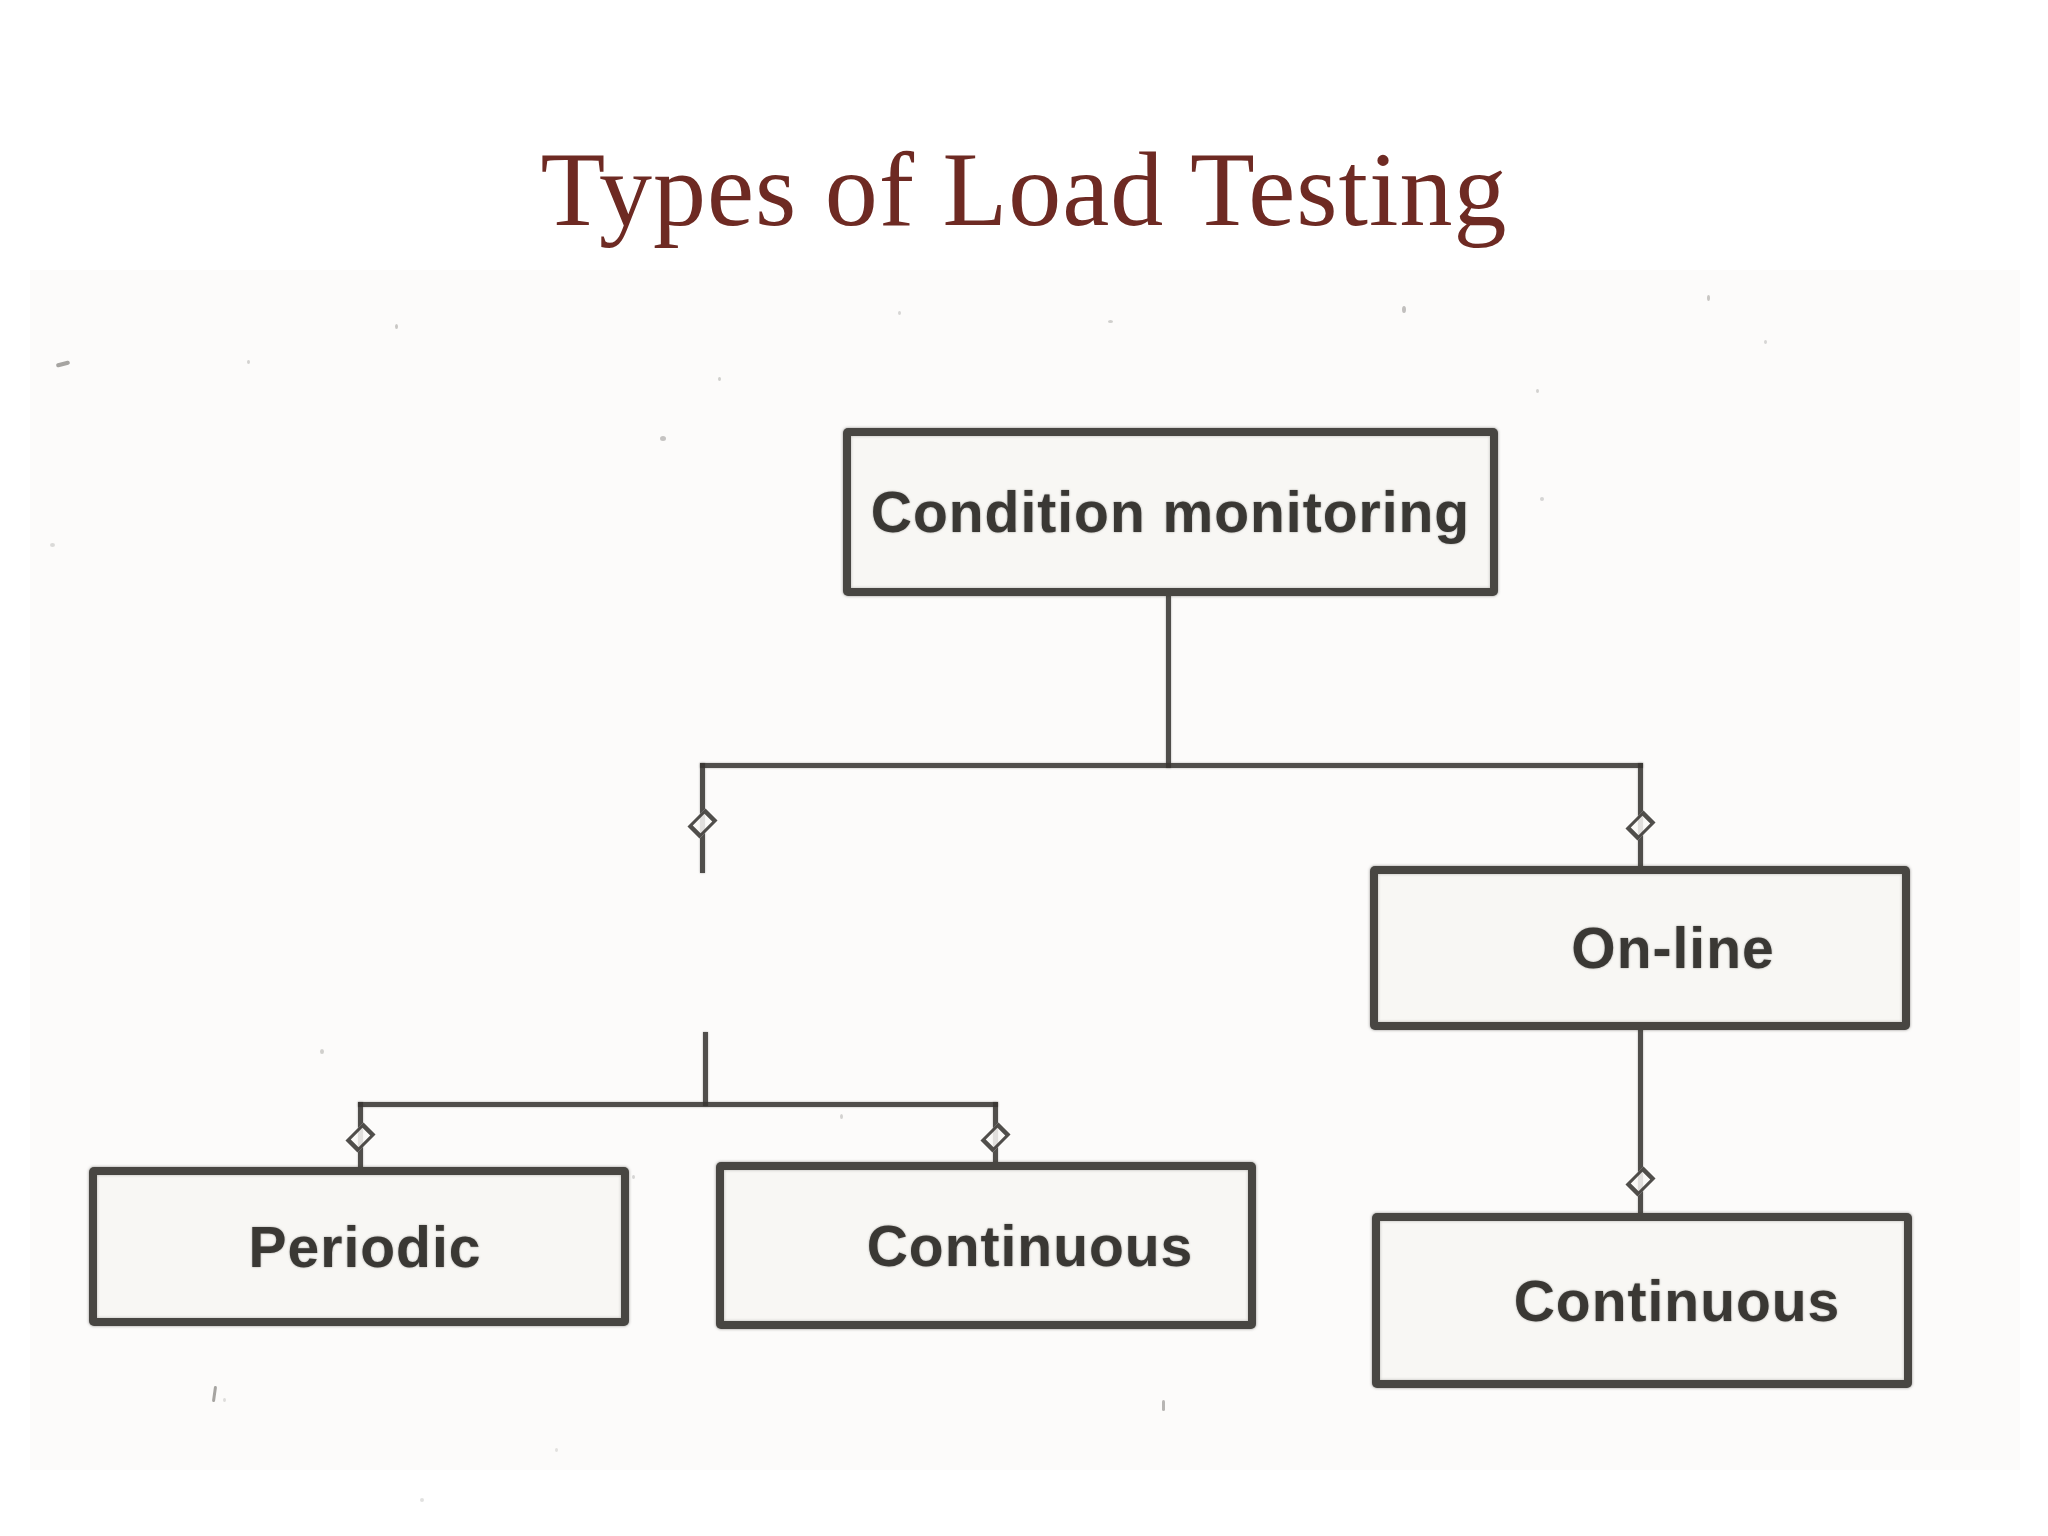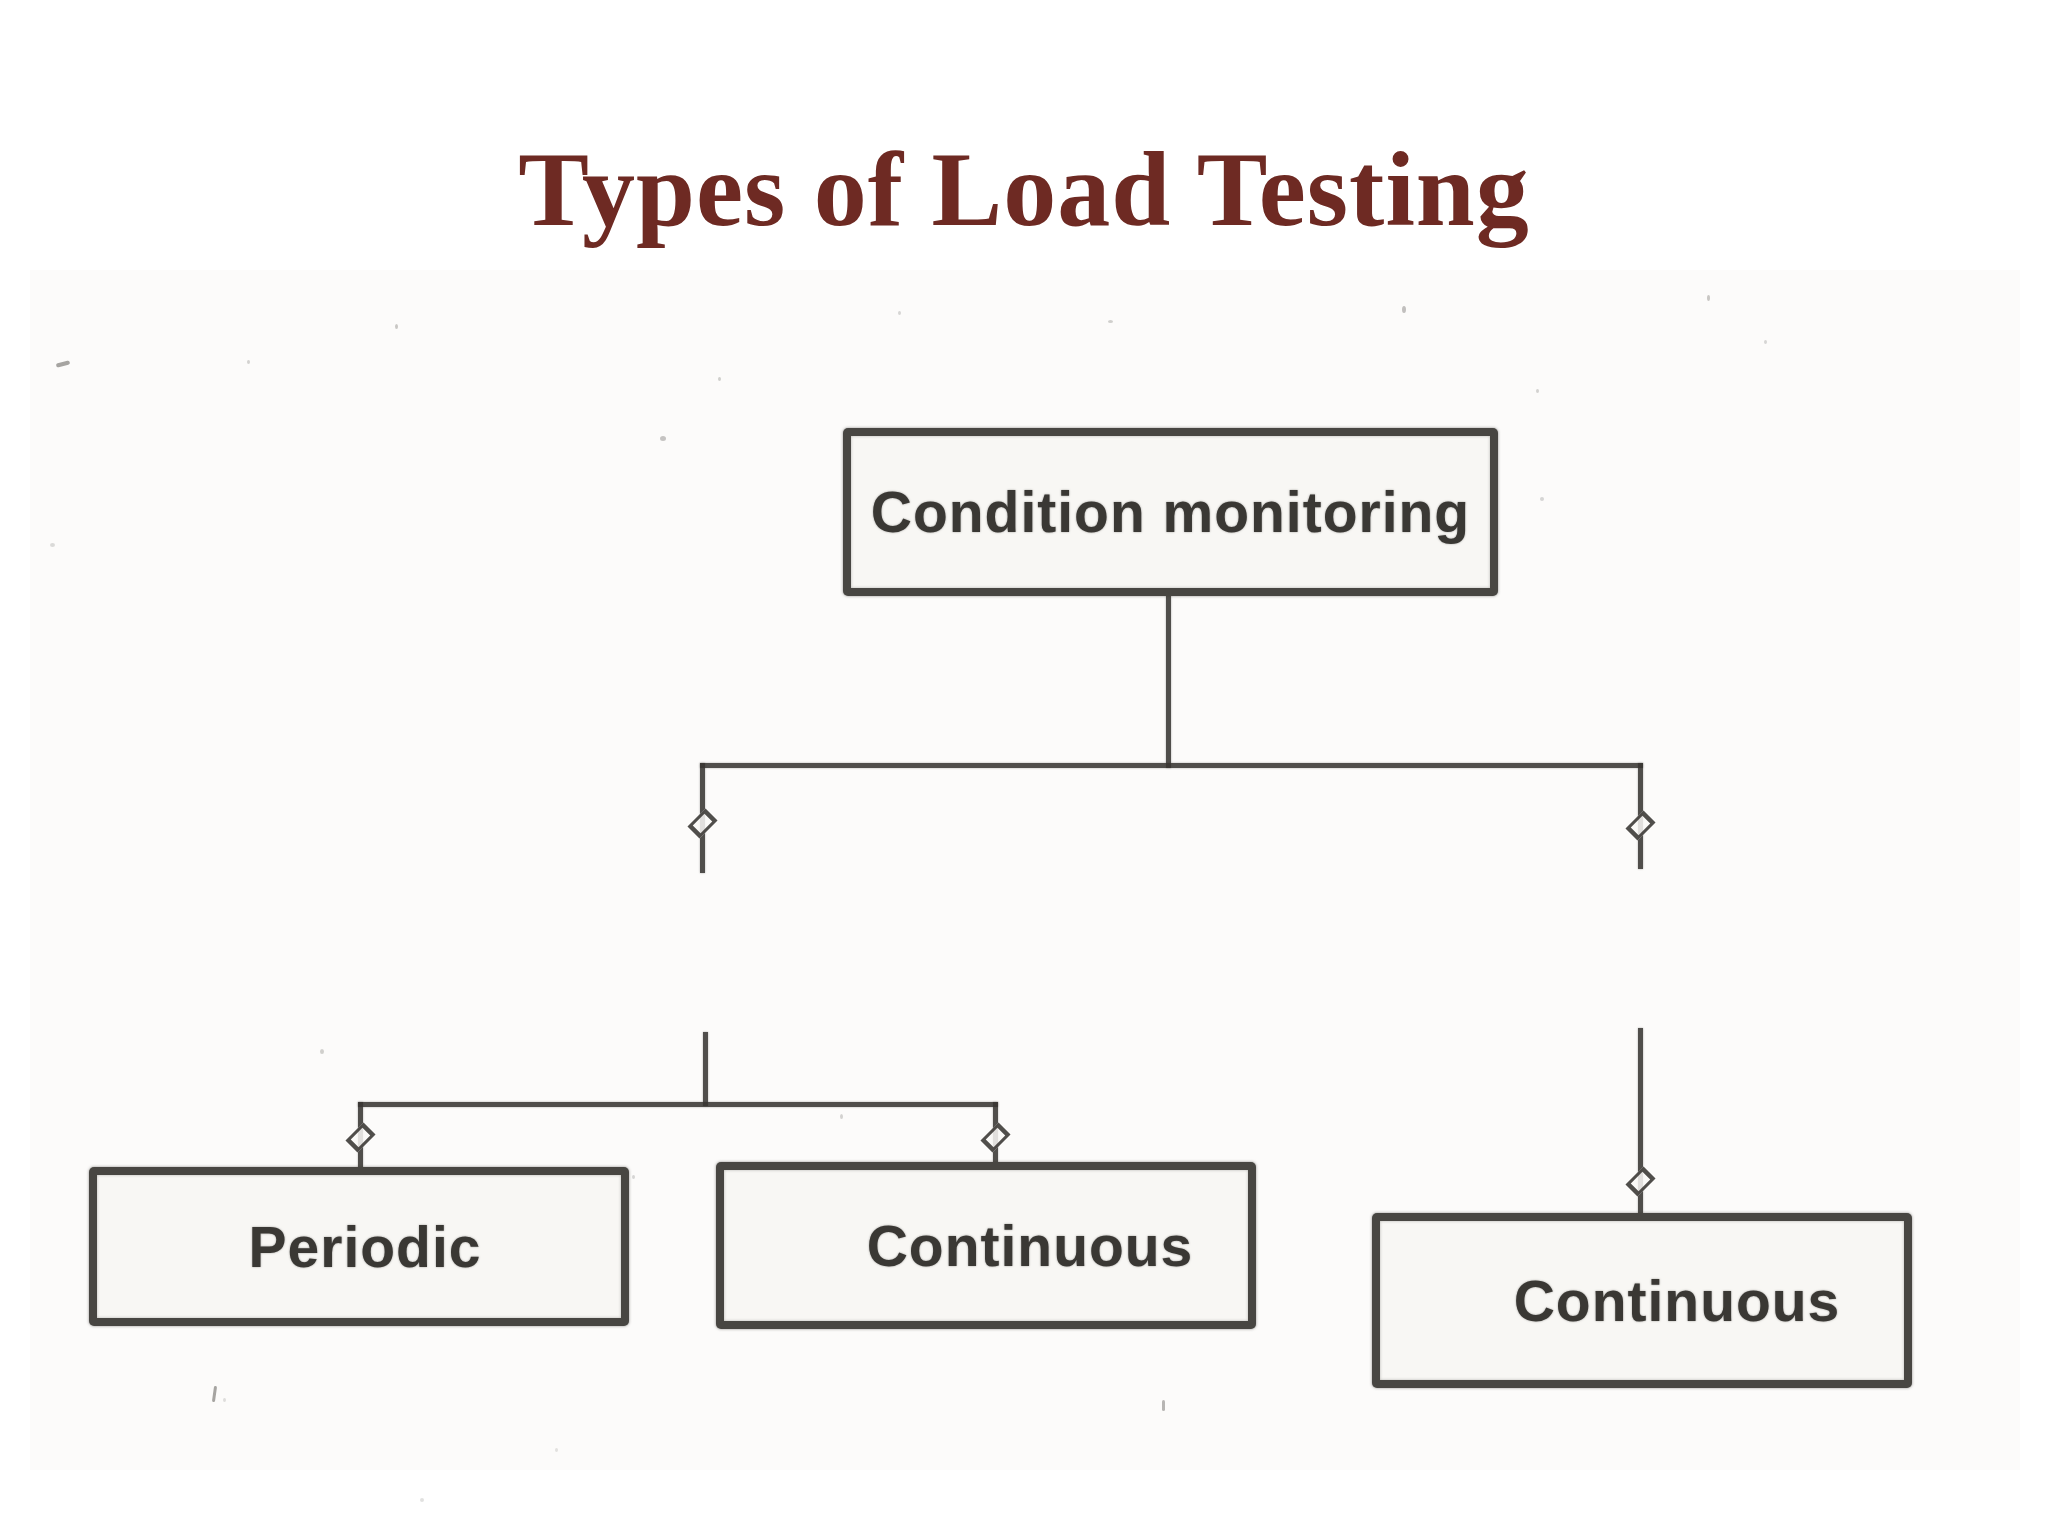--- a/index.html
+++ b/index.html
@@ -11,21 +11,21 @@
   .slide{position:absolute;inset:0;}
   
   .scan-tint{
     position:absolute;left:30px;top:270px;width:1990px;height:1200px;
     background:#fcfbfa;
   }
   .title{
     position:absolute;left:0;right:0;top:134px;margin:0;
     text-align:center;
     font-family:"Liberation Serif","DejaVu Serif",serif;
-    font-weight:700;font-size:106px;line-height:1.05;
+    font-weight:400;font-size:106px;line-height:1.05;
     color:#6e2a23;letter-spacing:1px;
   }
   .node{
     position:absolute;box-sizing:border-box;
     border:8px solid rgba(56,54,50,0.92);
     border-radius:5px;
     background:#f8f7f4;
     display:flex;align-items:center;justify-content:center;
     box-shadow:0 0 3px rgba(56,54,50,0.55), inset 0 0 3px rgba(56,54,50,0.35);
   }
@@ -86,20 +86,23 @@
 
   <div class="diamond" style="left:694px;top:815px"></div>
   <div class="diamond" style="left:1632px;top:817px"></div>
   <div class="diamond" style="left:352px;top:1129px"></div>
   <div class="diamond" style="left:987px;top:1129px"></div>
   <div class="diamond" style="left:1632px;top:1173px"></div>
 
   <div class="node" id="n-cond">
     <span class="lbl">Condition monitoring</span>
   </div>
+  <div class="node" id="n-on">
+    <span class="lbl">On-line</span>
+  </div>
   <div class="node" id="n-per">
     <span class="lbl">Periodic</span>
   </div>
   <div class="node" id="n-cl">
     <span class="lbl">Continuous</span>
   </div>
   <div class="node" id="n-cr">
     <span class="lbl">Continuous</span>
   </div>
 

